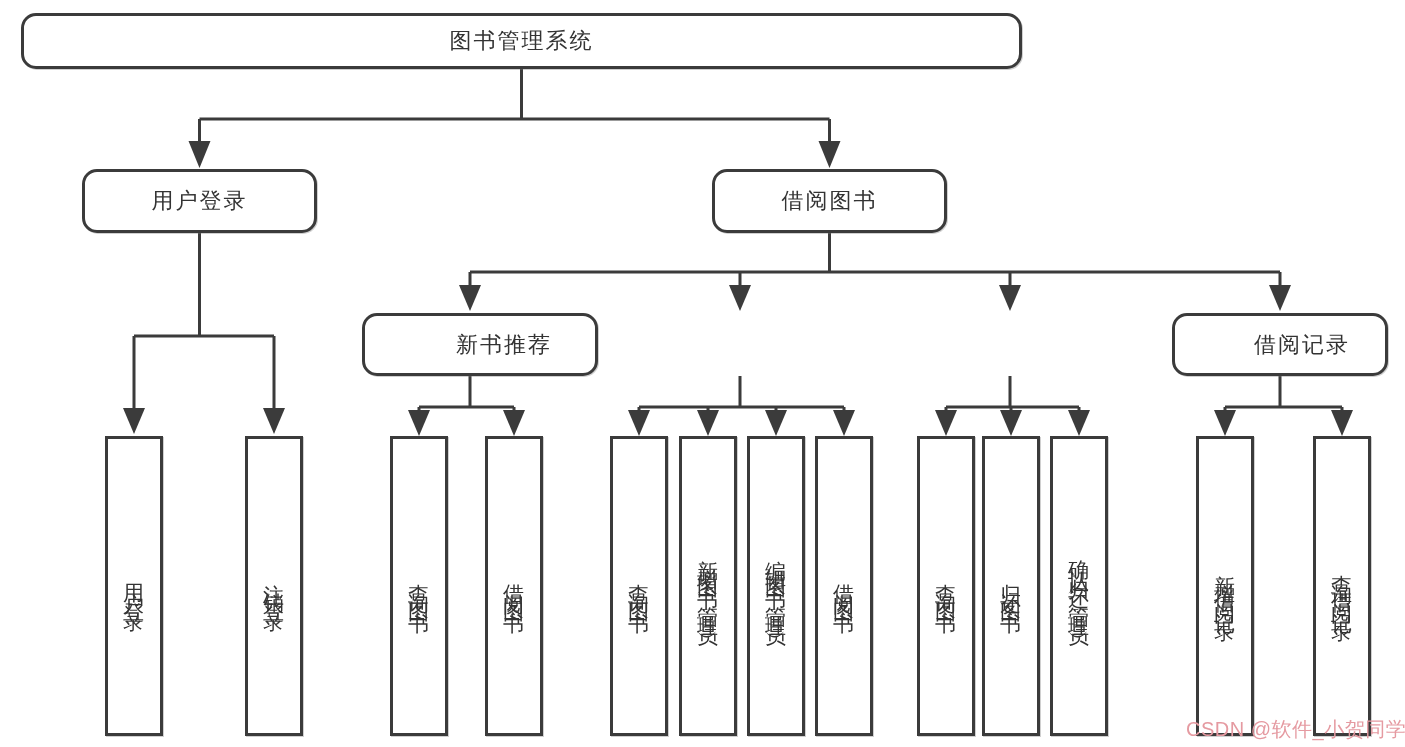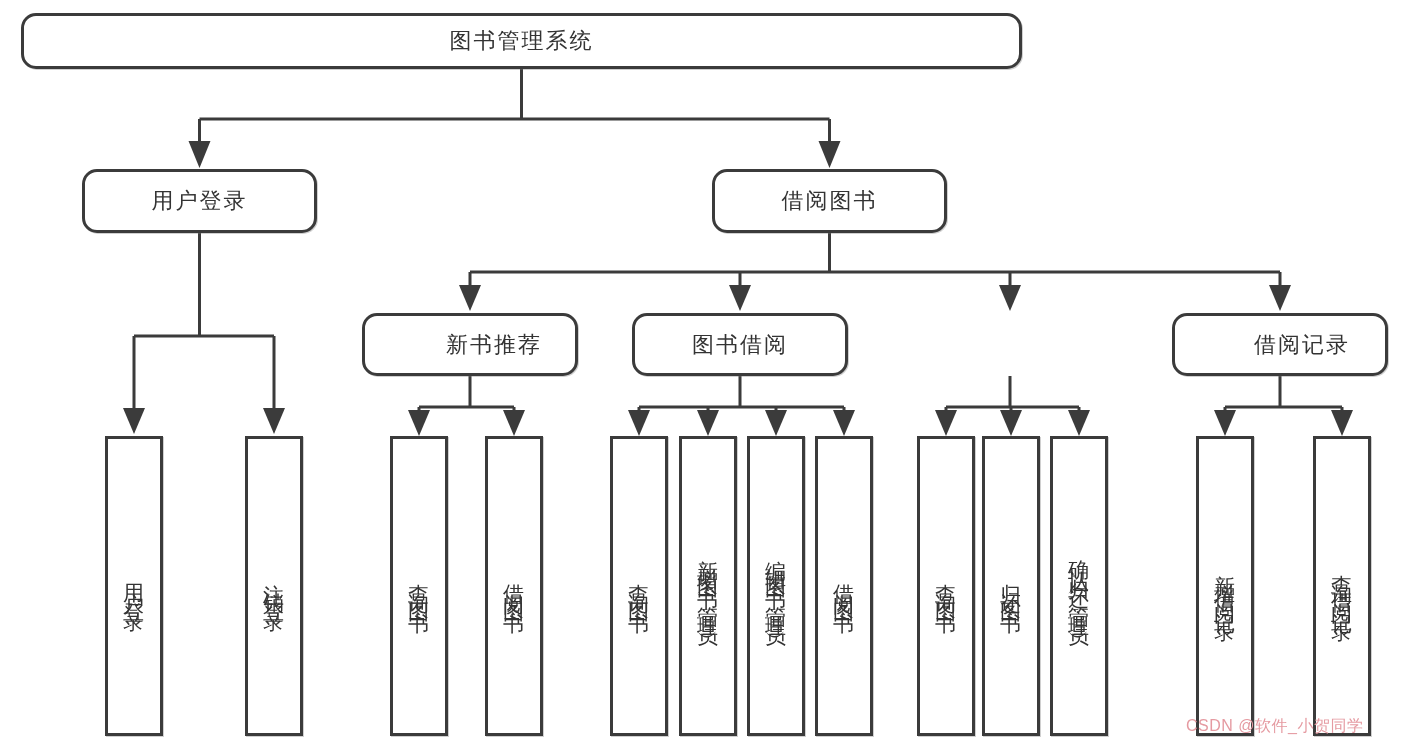--- a/index.html
+++ b/index.html
@@ -40,21 +40,21 @@
     text-orientation: mixed;
     font-size: 21px;
     letter-spacing: 0.45em;
     line-height: 1;
   }
   #watermark {
     position: absolute;
     left: 1186px;
     top: 716px;
     z-index: 2;
-    font-size: 16px;
+    font-size: 20px;
     letter-spacing: 0.5px;
     color: var(--watermark, #e59aa1);
     white-space: nowrap;
   }
   .wire { stroke: var(--line, #3b3b3b); stroke-width: 3; fill: none; }
   .head { fill: var(--line, #3b3b3b); stroke: none; }
 </style>
 </head>
 <body>
 
@@ -94,22 +94,21 @@
     <path class="wire" d="M1280,376 V407 M1225,407 H1342 M1225,407 V414 M1342,407 V414"></path>
     <polygon class="head" points="1214,410 1236,410 1225,436"></polygon>
     <polygon class="head" points="1331,410 1353,410 1342,436"></polygon>
   </svg>
 
   <div class="node h-label" style="left:21px; top:13px; width:1001px; height:56px;">图书管理系统</div>
 
   <div class="node h-label" style="left:82px; top:169px; width:235px; height:64px;">用户登录</div>
   <div class="node h-label" style="left:712px; top:169px; width:235px; height:64px;">借阅图书</div>
 
-  <div class="node h-label" style="left:362px; top:313px; width:216px; height:63px;padding-left:48px;">新书推荐</div>
-  <div class="node h-label" style="left:632px; top:313px; width:216px; height:63px;">图书借阅</div>
+  <div class="node h-label" style="left:362px; top:313px; width:236px; height:63px;padding-left:48px;">新书推荐</div>
   <div class="node h-label" style="left:1172px; top:313px; width:216px; height:63px;padding-left:44px;">借阅记录</div>
 
   <div class="node leaf" style="left:105px; top:436px; width:58px; height:300px;">用户登录</div>
   <div class="node leaf" style="left:245px; top:436px; width:58px; height:300px;">注销登录</div>
 
   <div class="node leaf" style="left:390px; top:436px; width:58px; height:300px;">查询图书</div>
   <div class="node leaf" style="left:485px; top:436px; width:58px; height:300px;">借阅图书</div>
 
   <div class="node leaf" style="left:610px; top:436px; width:58px; height:300px;">查询图书</div>
   <div class="node leaf" style="left:679px; top:436px; width:58px; height:300px;">新增图书（管理员）</div>

